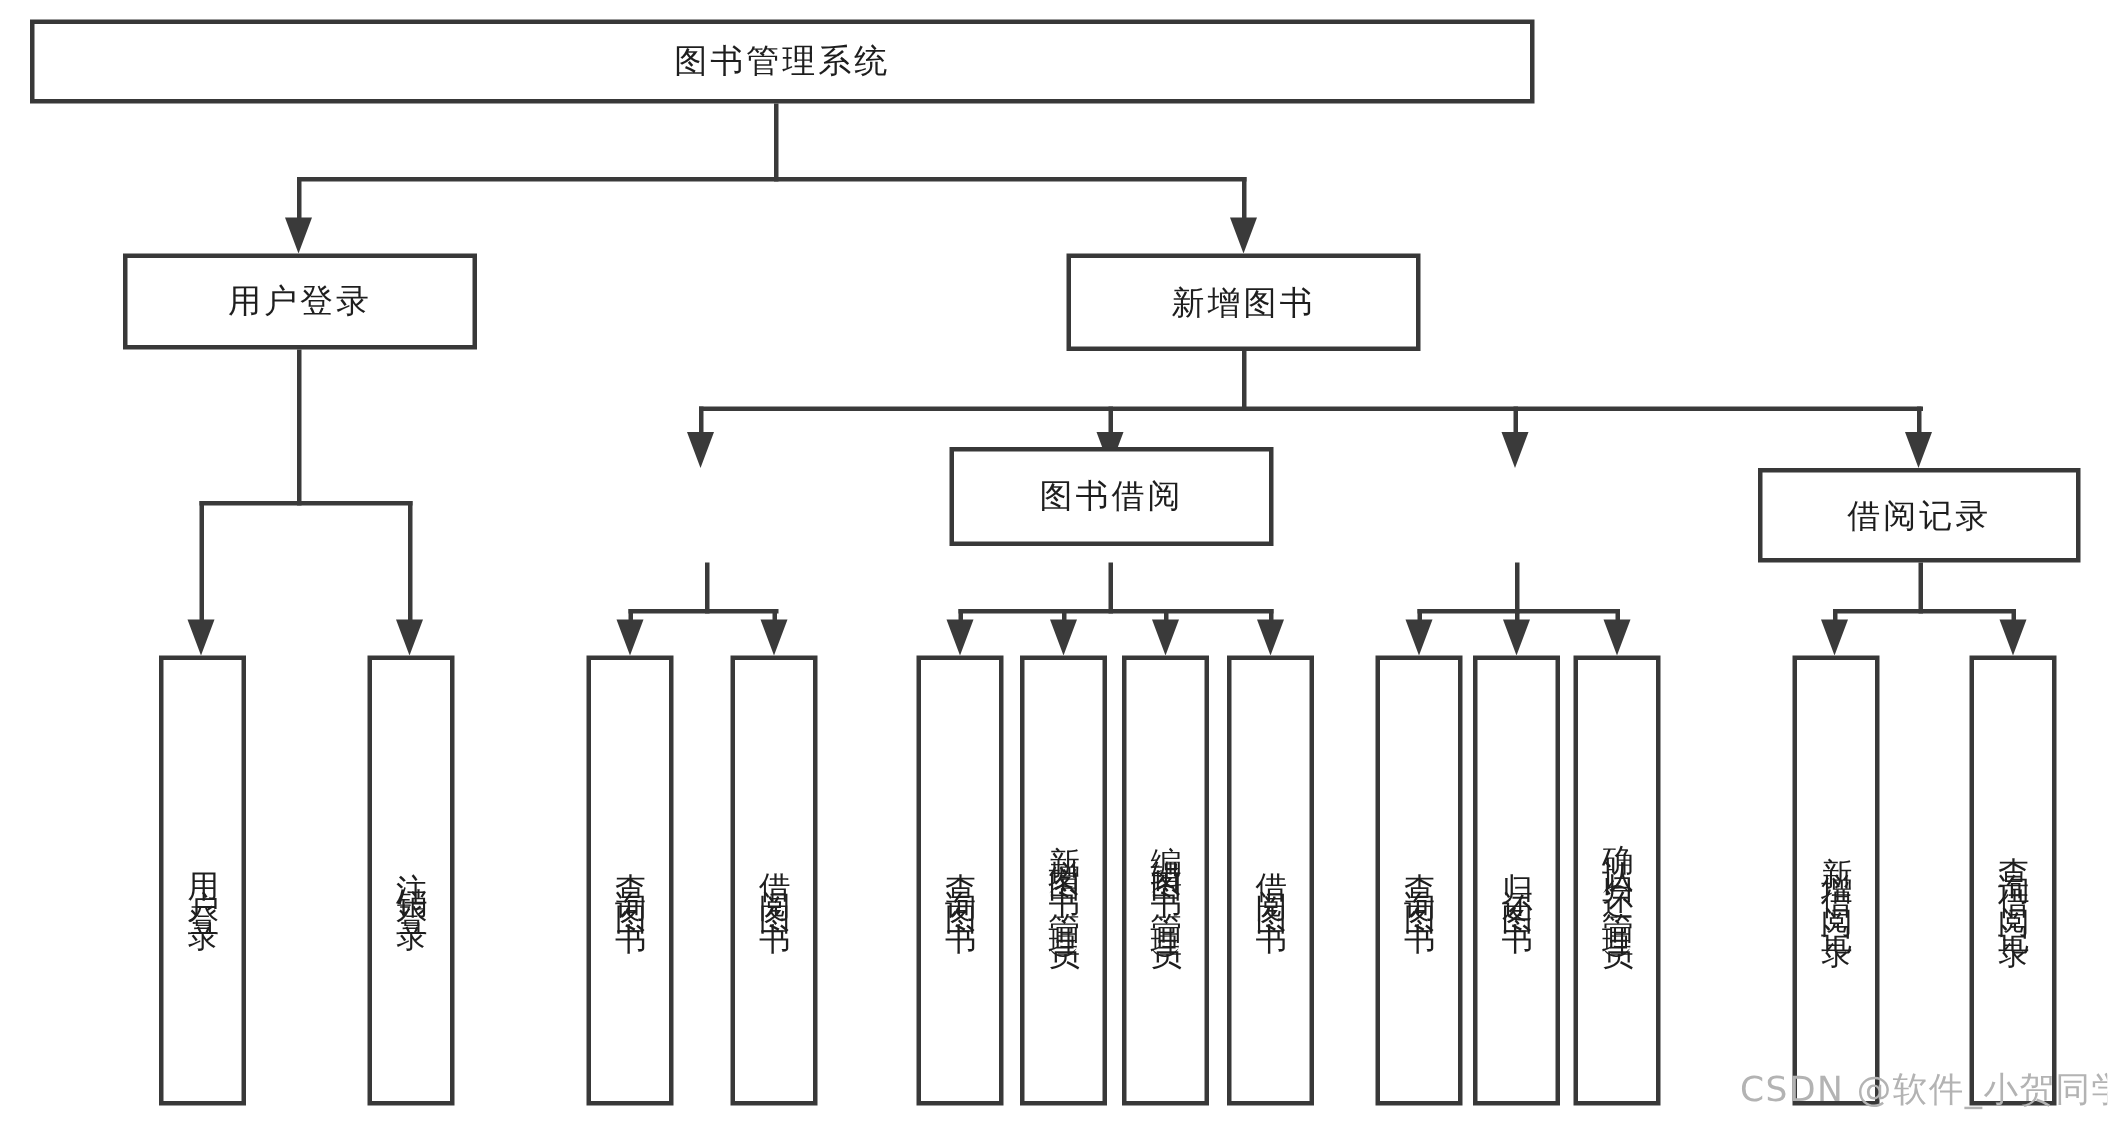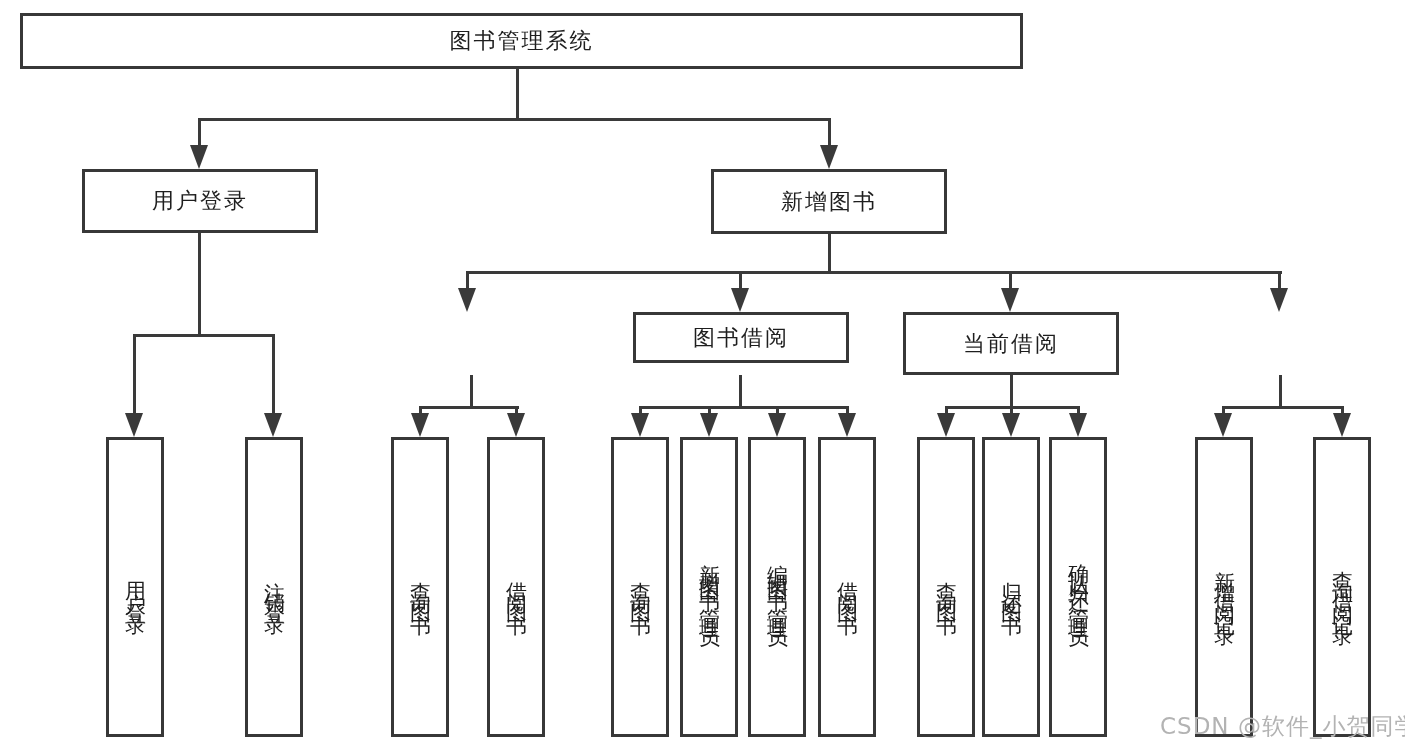--- a/index.html
+++ b/index.html
@@ -80,25 +80,25 @@
   <div class="hl" style="left:466px;top:271px;width:816px;"></div>
   <div class="vl" style="left:466px;top:271px;height:20px;"></div>
   <div class="ar" style="left:458px;top:288px;"></div>
   <div class="vl" style="left:739px;top:271px;height:20px;"></div>
   <div class="ar" style="left:731px;top:288px;"></div>
   <div class="vl" style="left:1009px;top:271px;height:20px;"></div>
   <div class="ar" style="left:1001px;top:288px;"></div>
   <div class="vl" style="left:1278px;top:271px;height:20px;"></div>
   <div class="ar" style="left:1270px;top:288px;"></div>
 
-  <div class="box hdr" style="left:633px;top:312px;width:216px;height:51px;">
+  <div class="box hdr" style="left:633px;top:298px;width:216px;height:66px;">
     <span>图书借阅</span>
   </div>
-  <div class="box hdr" style="left:903px;top:312px;width:216px;height:63px;">
-    <span>当前借阅</span>
+  <div class="box hdr" style="left:1172px;top:312px;width:215px;height:63px;">
+    <span>借阅记录</span>
   </div>
 
   <div class="vl" style="left:470px;top:375px;height:34px;"></div>
   <div class="hl" style="left:419px;top:406px;width:100px;"></div>
   <div class="vl" style="left:419px;top:406px;height:10px;"></div>
   <div class="ar" style="left:411px;top:413px;"></div>
   <div class="vl" style="left:515px;top:406px;height:10px;"></div>
   <div class="ar" style="left:507px;top:413px;"></div>
 
   <div class="vl" style="left:739px;top:375px;height:34px;"></div>

